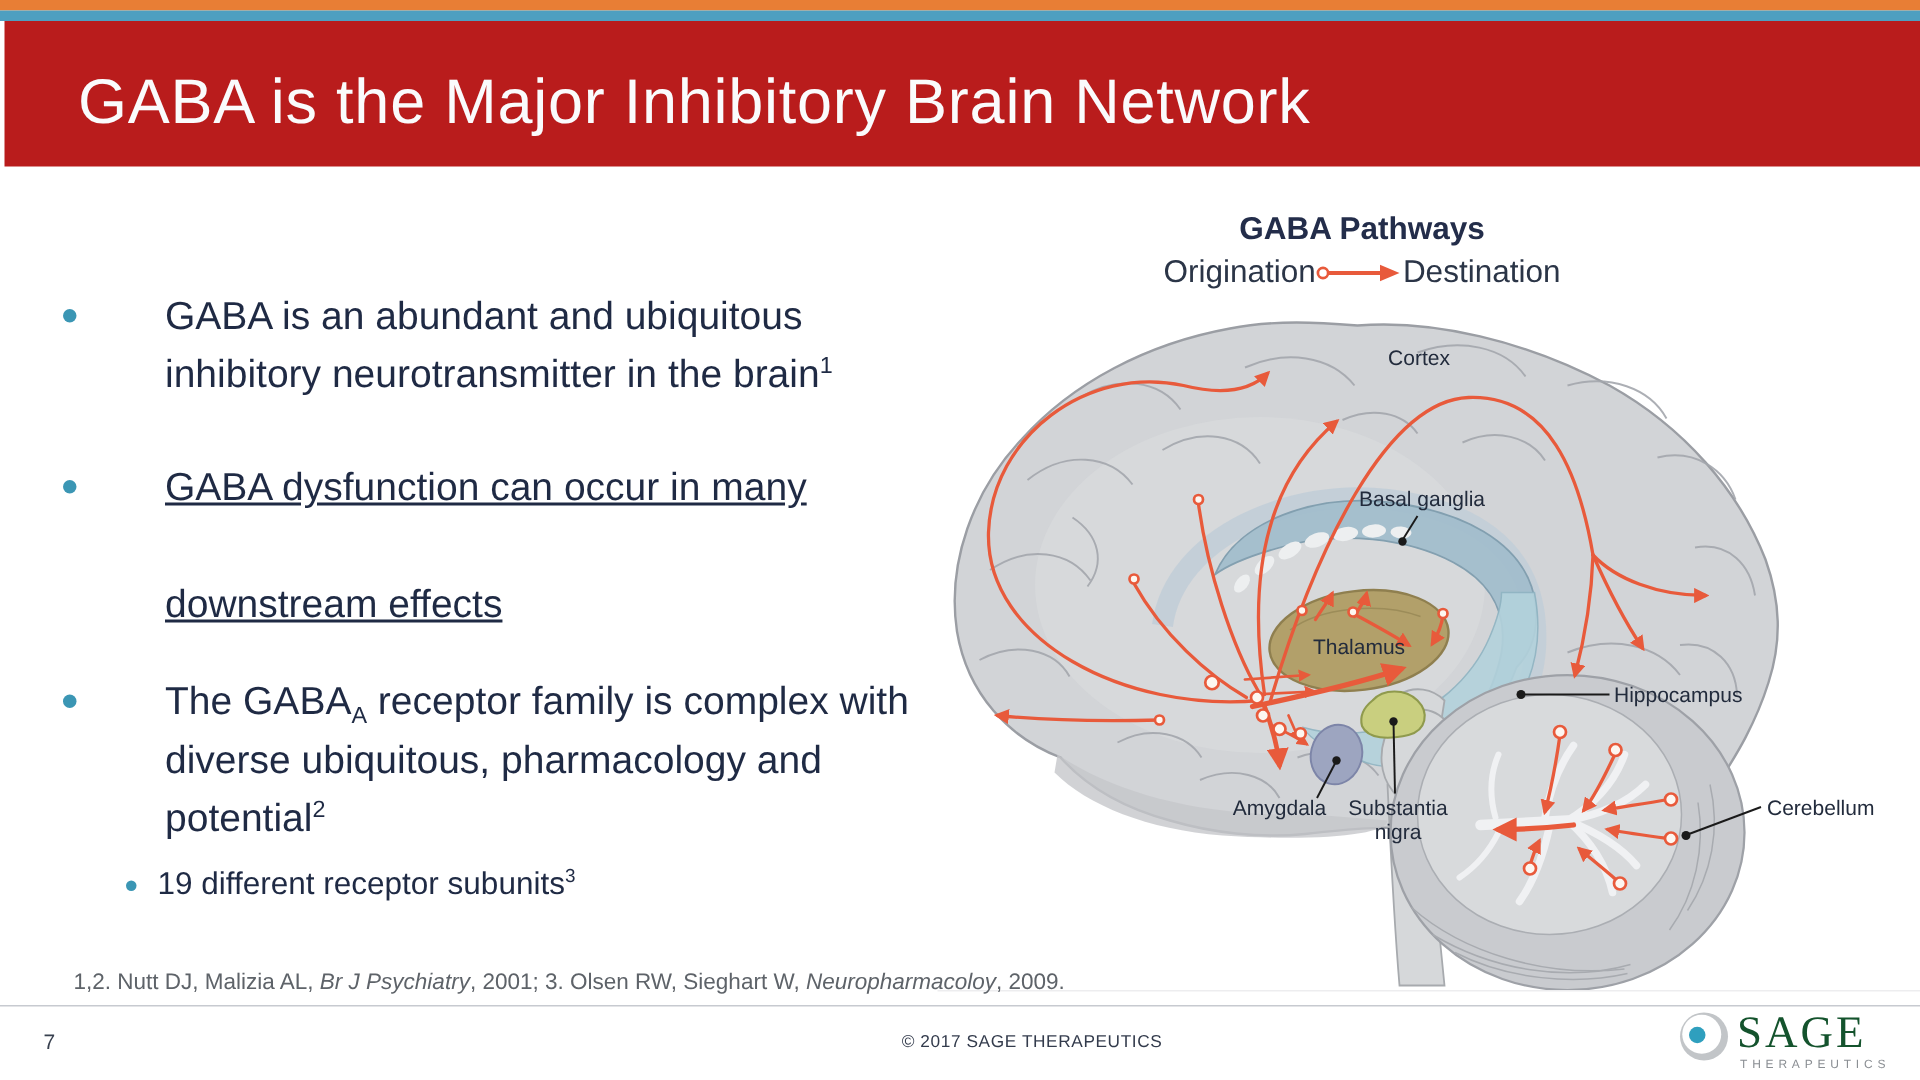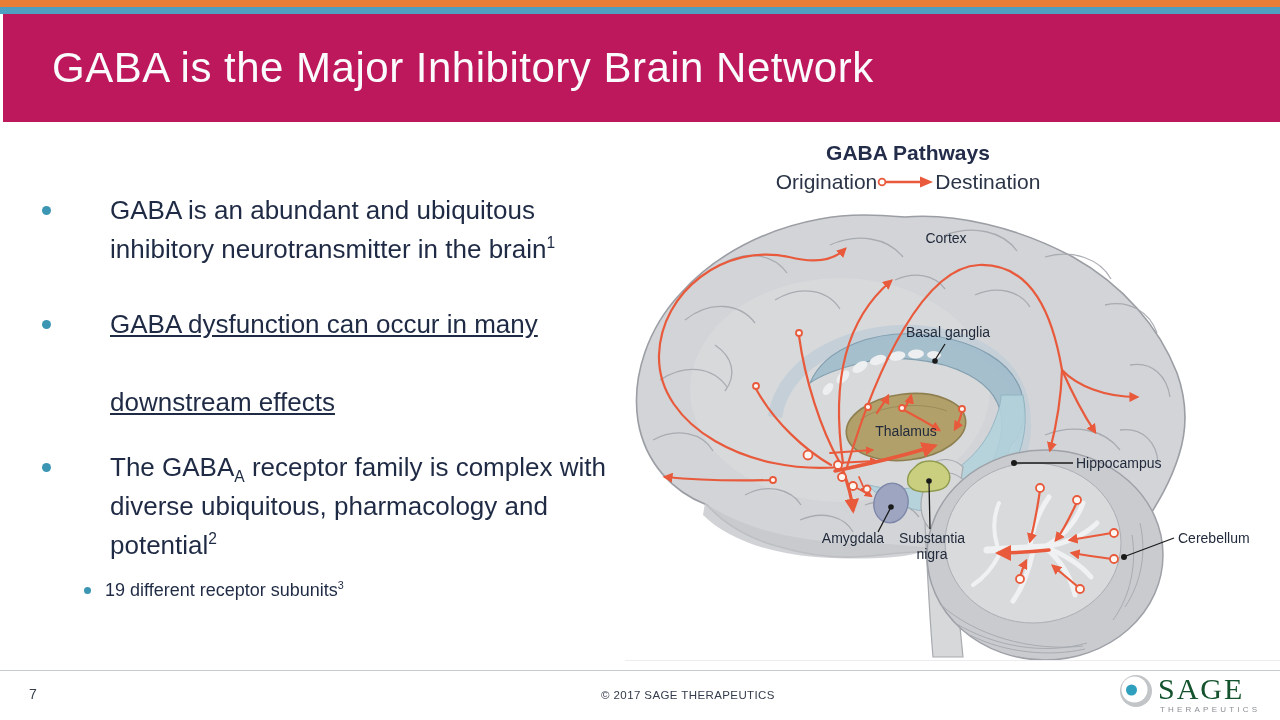--- a/index.html
+++ b/index.html
@@ -2,31 +2,31 @@
 <html><head>
 <meta charset="utf-8">
 <style>
   html,body{margin:0;padding:0;background:#ffffff;}
   #slide{position:relative;width:1280px;height:720px;background:#ffffff;overflow:hidden;
          font-family:"Liberation Sans",sans-serif;}
   
   .stripe-orange{position:absolute;left:0;top:0;width:1280px;height:7px;background:#E87E35;}
   .stripe-teal{position:absolute;left:0;top:7px;width:1280px;height:7px;background:#4E9FC0;}
   
-  .header-band{position:absolute;left:3px;right:0;top:14px;height:108px;background:#be185d;}
+  .header-band{position:absolute;left:3px;right:0;top:14px;height:97px;background:#b91c1c;}
   .header-title{position:absolute;left:49px;top:0;height:108px;line-height:108px;
       color:#FAFBFC;font-size:42px;font-weight:400;letter-spacing:0.5px;white-space:nowrap;}
   
   .bullets{position:absolute;left:40px;top:191px;width:600px;color:#1F2A44;}
   .bullet{display:flex;font-size:26px;line-height:39px;gap:43px;}
   .bdot{width:9px;height:9px;border-radius:50%;background:#3B96B4;margin:15px 16px 0 2px;flex:0 0 9px;}
   .btxt{flex:1;}
   .bullet.m2{margin-top:36px;text-decoration:underline;}
   .bullet.m3{margin-top:26px;}
-  .subbullet{display:flex;font-size:18px;line-height:30px;margin-top:10px;margin-left:42px;}
+  .subbullet{display:flex;font-size:21px;line-height:30px;margin-top:10px;margin-left:42px;}
   .sdot{width:7px;height:7px;border-radius:50%;background:#3B96B4;margin:12px 14px 0 2px;flex:0 0 7px;}
   sup{font-size:60%;line-height:0;}
   sub{font-size:60%;line-height:0;}
   
   .diagram-title{position:absolute;left:625px;top:141px;width:566px;text-align:center;
       font-size:21px;font-weight:bold;color:#232D4A;}
   .legend{position:absolute;left:625px;top:170px;width:566px;display:flex;justify-content:center;
       align-items:center;gap:0;font-size:21px;color:#2B3547;}
   .brainbox{position:absolute;left:625px;top:205px;width:655px;height:455px;border-bottom:1px solid #EDEDEF;}
   
@@ -278,20 +278,23 @@
       <text x="307" y="338" text-anchor="middle">Substantia</text>
       <text x="307" y="354" text-anchor="middle">nigra</text>
 
       <line x1="549" y1="333" x2="501" y2="351" stroke="#1A1A1A" stroke-width="1.3"></line>
       <circle cx="499" cy="352" r="3" fill="#1A1A1A"></circle>
       <text x="553" y="338">Cerebellum</text>
     </g>
   </svg>
   </div>
 
+  <div class="citation">
+    <span>1,2. Nutt DJ, Malizia AL, </span><i>Br J Psychiatry</i><span>, 2001; 3. Olsen RW, Sieghart W, </span><i>Neuropharmacoloy</i><span>, 2009.</span>
+  </div>
 
   <div class="footrule"></div>
   <div class="pagenum">7</div>
   <div class="copyright">© 2017 SAGE THERAPEUTICS</div>
 
   <div class="logo">
     <svg width="36" height="36">
       <circle cx="18" cy="19" r="16" fill="#C2C5C8"></circle>
       <circle cx="16.5" cy="17.5" r="13" fill="#ffffff"></circle>
       <circle cx="13.5" cy="18" r="5.5" fill="#2F9FBE"></circle>

